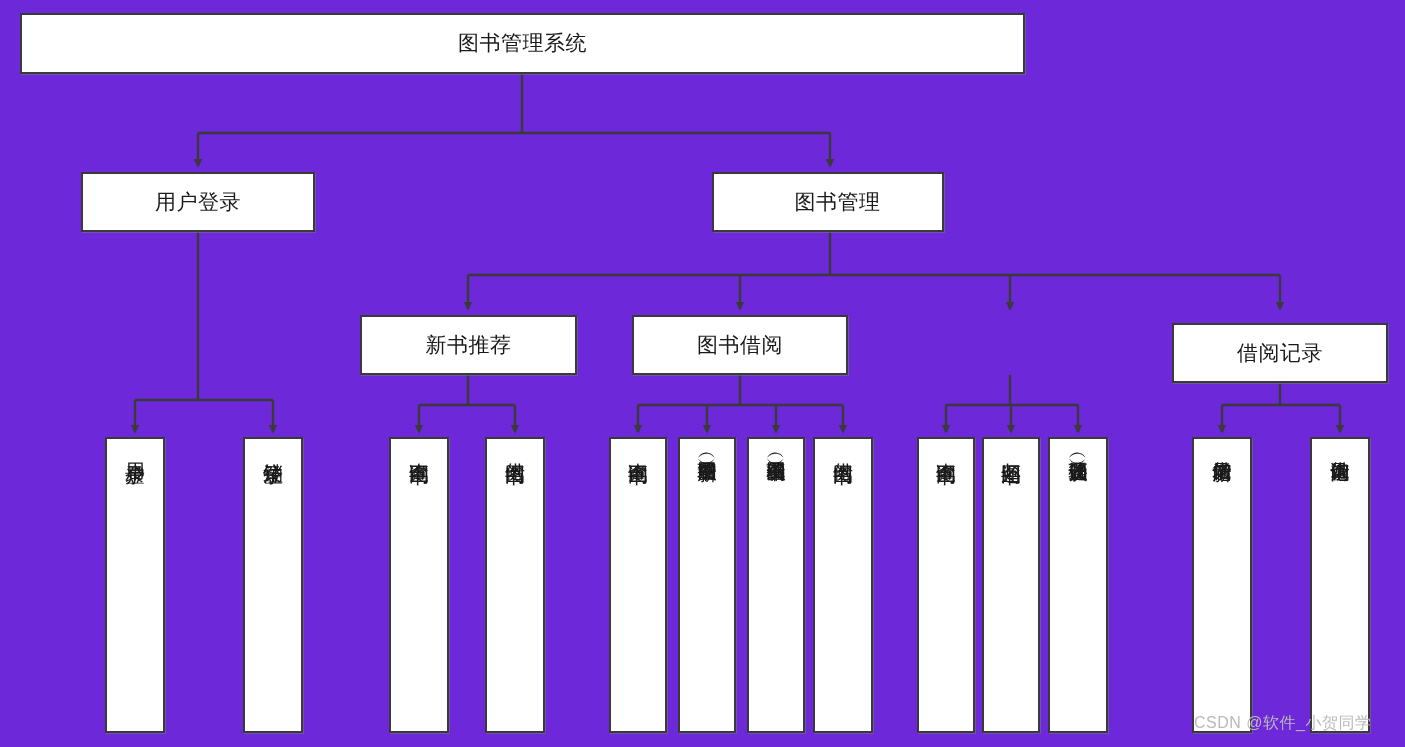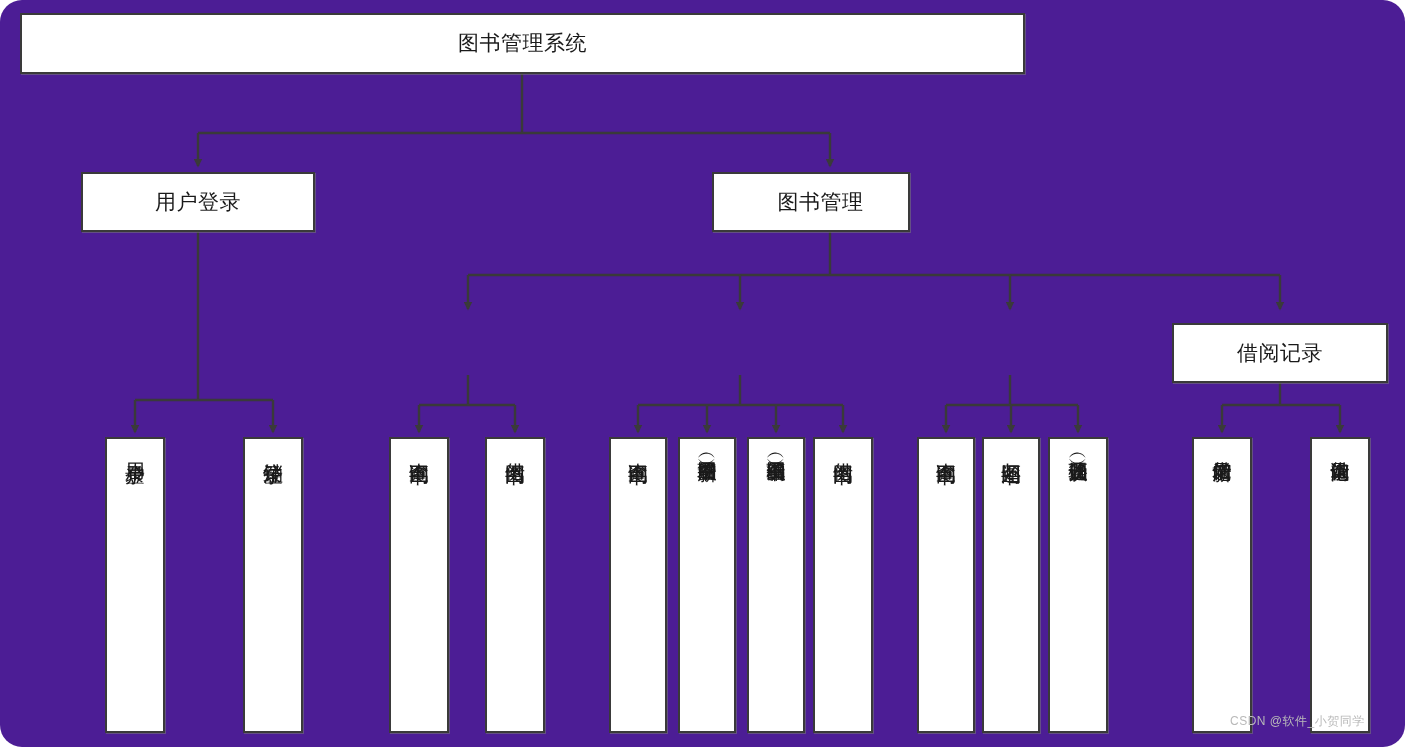--- a/index.html
+++ b/index.html
@@ -8,23 +8,22 @@
     padding: 0;
     background: #ffffff;
   }
   body {
     font-family: "Liberation Sans", "DejaVu Sans", sans-serif;
   }
   #diagram-root {
     position: relative;
     width: 1405px;
     height: 747px;
-    background: #4c1d95;
+    background: #6d28d9;
     overflow: hidden;
-    border-radius: 22px;
   }
   #edge-layer {
     position: absolute;
     left: 0;
     top: 0;
     width: 1405px;
     height: 747px;
     pointer-events: none;
   }
   .node {
@@ -62,25 +61,24 @@
     line-height: 1.04;
     letter-spacing: 1px;
     white-space: nowrap;
   }
   .node.vert.tall-text .label {
     font-size: 19px;
     letter-spacing: 0px;
   }
   .watermark {
     position: absolute;
-    font-size: 12px;
+    font-size: 16px;
     color: #b9b9b9;
     white-space: nowrap;
     letter-spacing: 0.5px;
-    padding-left: 36px;
   }
 </style>
 </head>
 <body>
 
 <div id="diagram-root">
 
   <svg id="edge-layer" viewBox="0 0 1405 747" width="1405" height="747" xmlns="http://www.w3.org/2000/svg">
     <defs>
       <marker id="arrowhead" markerWidth="9" markerHeight="9" refX="7.5" refY="4.5" orient="auto" markerUnits="userSpaceOnUse">
@@ -132,25 +130,31 @@
   </svg>
 
   <div class="node horiz" style="left:20px; top:13px; width:1005px; height:61px;">
     <span class="label">图书管理系统</span>
   </div>
 
   <div class="node horiz" style="left:81px; top:172px; width:234px; height:60px;">
     <span class="label">用户登录</span>
   </div>
 
-  <div class="node horiz" style="left:712px; top:172px; width:198px; height:60px;padding-left:19px;">
+  <div class="node horiz" style="left:712px; top:172px; width:232px; height:60px;padding-left:19px;">
     <span class="label">图书管理</span>
   </div>
 
-
+  <div class="node horiz" style="left:360px; top:315px; width:217px; height:60px;">
+    <span class="label">新书推荐</span>
+  </div>
+
+  <div class="node horiz" style="left:632px; top:315px; width:216px; height:60px;">
+    <span class="label">图书借阅</span>
+  </div>
 
 
   <div class="node horiz" style="left:1172px; top:315px; width:216px; height:60px;margin-top:8px;">
     <span class="label">借阅记录</span>
   </div>
 
   <div class="node vert" style="left:105px; top:437px; width:60px; height:296px;">
     <span class="label">用户登录</span>
   </div>
 

